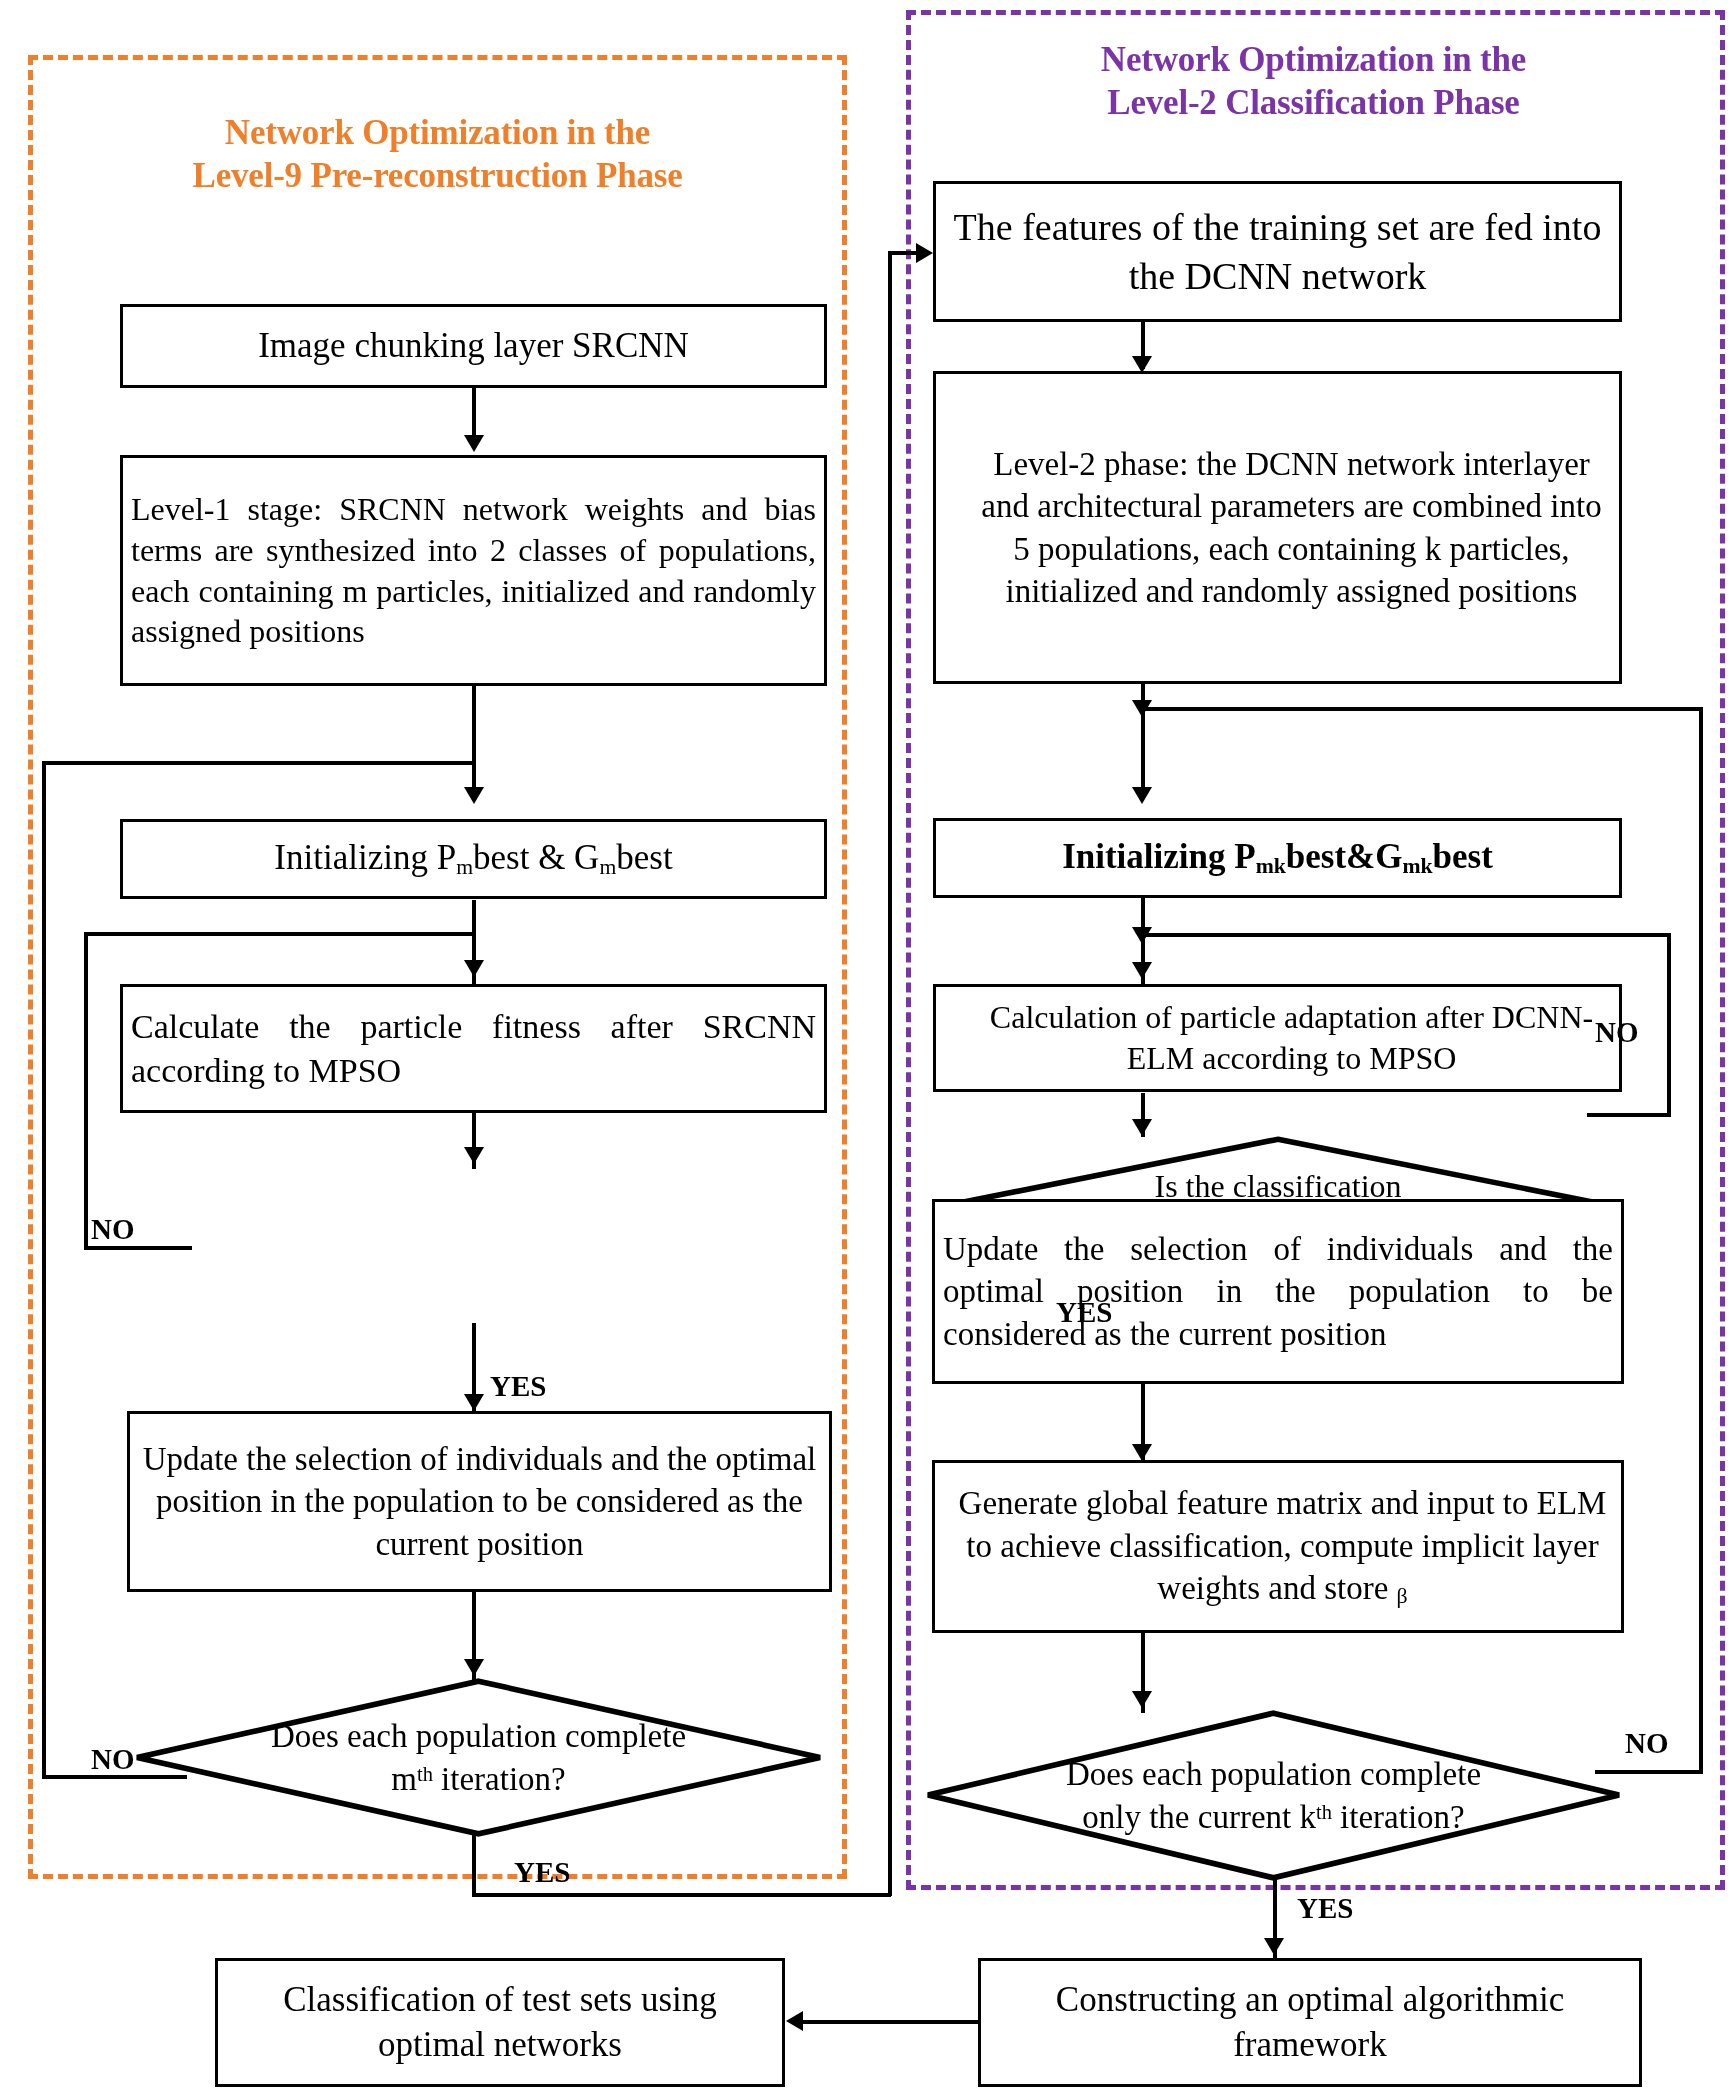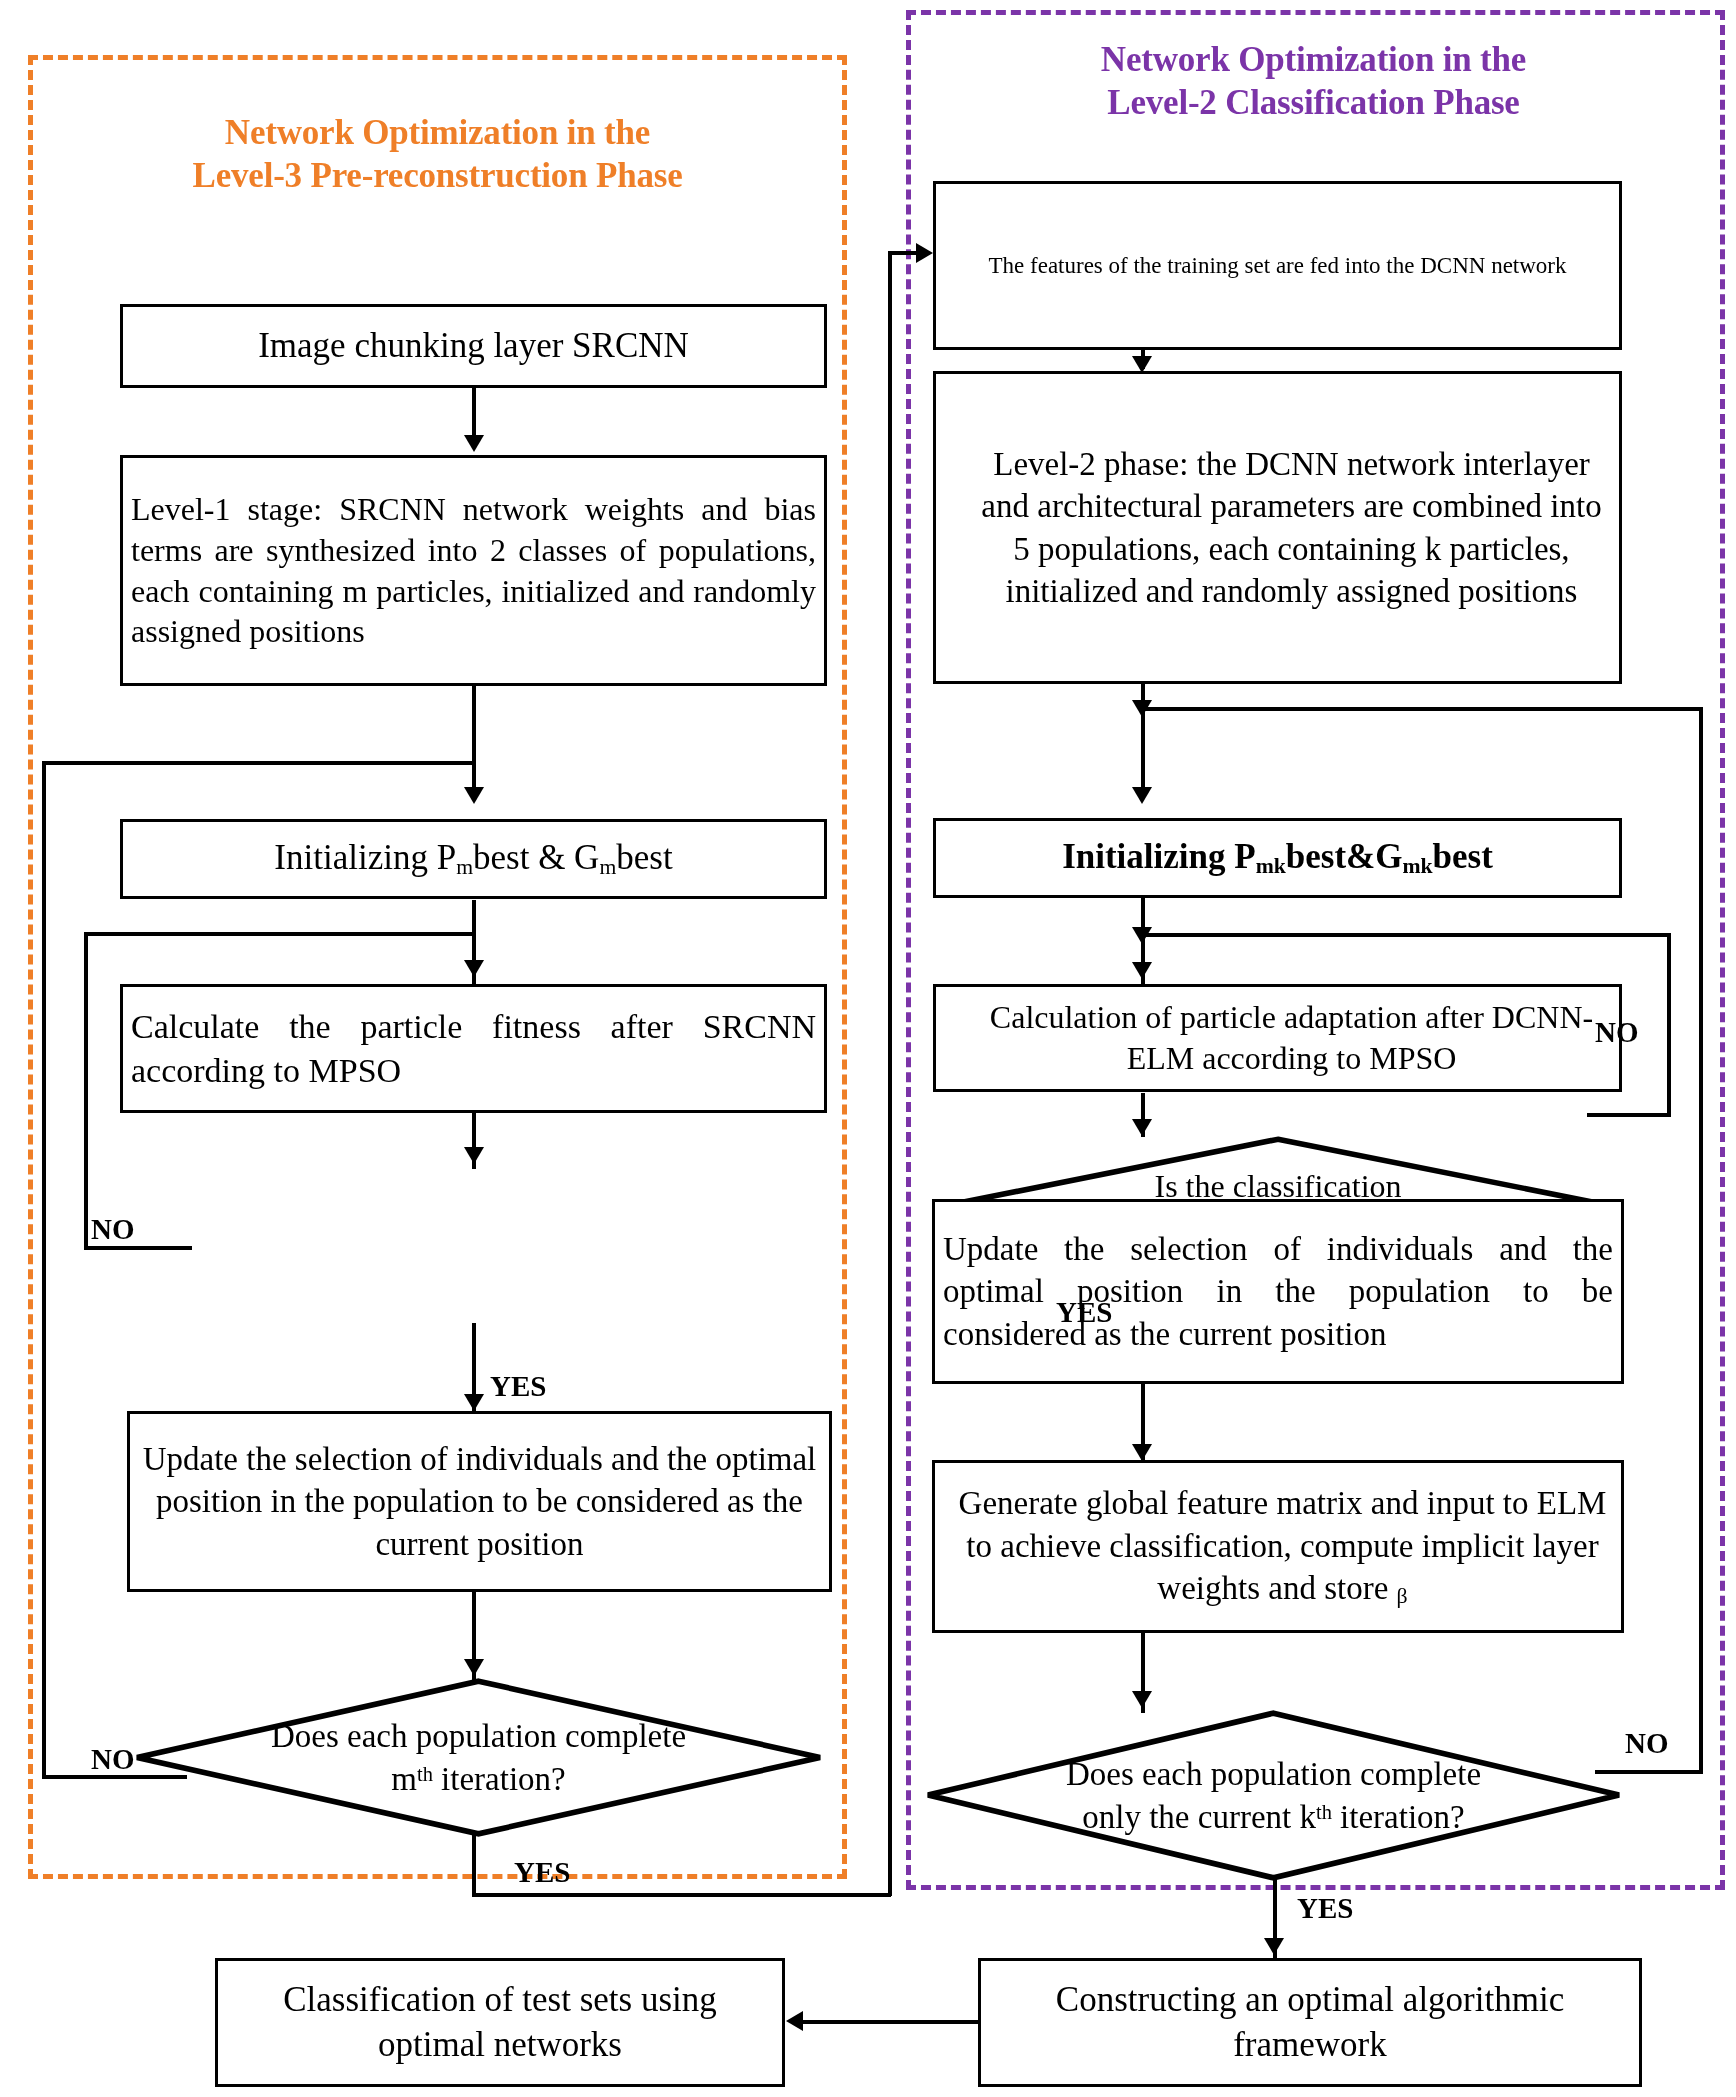--- a/index.html
+++ b/index.html
@@ -142,21 +142,21 @@
 </head>
 <body>
 
 <div id="root">
 
   <div class="panel" id="panel-level1" style="border-color: rgb(239, 127, 40);"></div>
   <div class="panel" id="panel-level2" style="border-color: rgb(123, 52, 168);"></div>
 
   <div class="phase-title" id="title-level1" style="color: rgb(239, 127, 40);">
     <div>Network Optimization in the</div>
-    <div>Level-3 Pre-reconstruction Phase</div>
+    <div>Level-9 Pre-reconstruction Phase</div>
   </div>
   <div class="phase-title" id="title-level2" style="color: rgb(123, 52, 168);">
     <div>Network Optimization in the</div>
     <div>Level-2 Classification Phase</div>
   </div>
 
   <div class="box" style="left:120px; top:304px; width:707px; height:84px; font-size:35px;">
     <div class="inner">Image chunking layer SRCNN</div>
   </div>
   <div class="line v" style="left:472px; top:388px; height:54px;"></div>
@@ -213,21 +213,21 @@
   </div>
   <div class="branch" style="left:91px; top:1743px;">NO</div>
 
   <div class="line v" style="left:472px; top:1834px; height:63px;"></div>
   <div class="line h" style="left:472px; top:1893px; width:419px;"></div>
   <div class="line v" style="left:888px; top:251px; height:1645px;"></div>
   <div class="line h" style="left:888px; top:251px; width:32px;"></div>
   <div class="arrow right" style="left:916px; top:243px;"></div>
   <div class="branch" style="left:514px; top:1856px;">YES</div>
 
-  <div class="box" style="left:933px; top:181px; width:689px; height:169px; font-size:23px;font-family:Liberation Serif, serif;">
+  <div class="box" style="left:933px; top:181px; width:689px; height:141px; font-size:38px;font-family:Liberation Serif, serif;">
     <div class="inner">The features of the training set are fed into the DCNN network</div>
   </div>
   <div class="line v" style="left:1141px; top:321px; height:48px;"></div>
   <div class="arrow down" style="left:1132px; top:356px;"></div>
 
   <div class="box" style="left:933px; top:371px; width:689px; height:313px; font-size:33px;padding-left:36px;">
     <div class="inner">Level-2 phase: the DCNN network interlayer and architectural parameters are combined into 5 populations, each containing k particles, initialized and randomly assigned positions</div>
   </div>
   <div class="line v" style="left:1141px; top:684px; height:114px;"></div>
   <div class="arrow down" style="left:1132px; top:787px;"></div>

